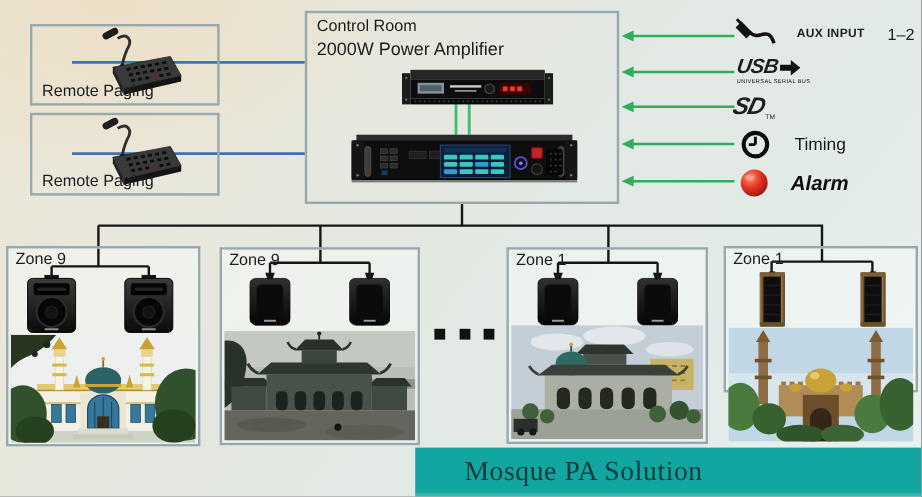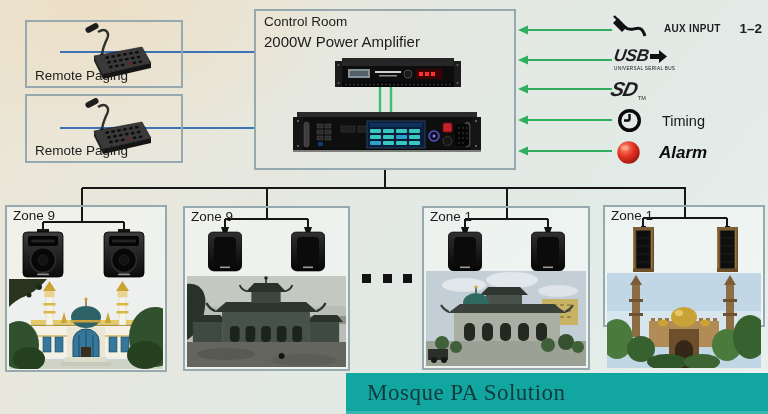--- a/index.html
+++ b/index.html
@@ -15,27 +15,27 @@
   .zonebox{background:rgba(245,250,248,.55);}
   .lbl{position:absolute;font-size:13.5px;color:#1c1c1c;white-space:nowrap;}
   .biglbl{font-size:15px;color:#1c1c1c;text-align:left;white-space:nowrap;}
   #lines{position:absolute;left:0;top:0;z-index:1;pointer-events:none;}
   .layer2{z-index:2;}
   .banner{
     position:absolute;left:346px;top:373px;width:422px;height:41px;z-index:3;
     background:#11a7a0;box-shadow:inset 0 -3px 0 rgba(255,255,255,.18);
   }
   .banner span{
-    display:block;padding-left:21px;line-height:39px;
+    display:block;padding-left:41px;line-height:39px;
     font-family:"Liberation Serif",serif;font-size:23px;color:#12393c;letter-spacing:.5px;
   }
   .dot{position:absolute;width:9px;height:9px;background:#121212;z-index:2;}
   .iconrow{position:absolute;z-index:2;display:flex;align-items:center;gap:15px;}
   .auxtext{font-size:10px;font-weight:bold;letter-spacing:.3px;}
-  .auxrange{font-size:13.5px;font-weight:bold;margin-left:4px;}
+  .auxrange{font-size:13.5px;font-weight:normal;margin-left:4px;}
   .usbword{font-style:italic;font-weight:900;font-size:17px;letter-spacing:-.5px;transform:skewX(-8deg);}
   .usbsub{font-size:6px;letter-spacing:.4px;transform:scale(.78);transform-origin:left top;color:#111;margin-top:0px;white-space:nowrap;}
   .sdword{font-style:italic;font-weight:900;font-size:20px;letter-spacing:-1px;transform:skewX(-14deg);}
   .tmword{font-size:5.5px;vertical-align:bottom;margin-left:1px;}
   .timingtext{font-size:14.5px;margin-left:4px;color:#161616;}
   .alarmtext{font-size:17px;font-weight:900;font-style:italic;margin-left:2px;color:#0d0d0d;}
   svg{display:block;}
 </style>
 </head>
 <body>

